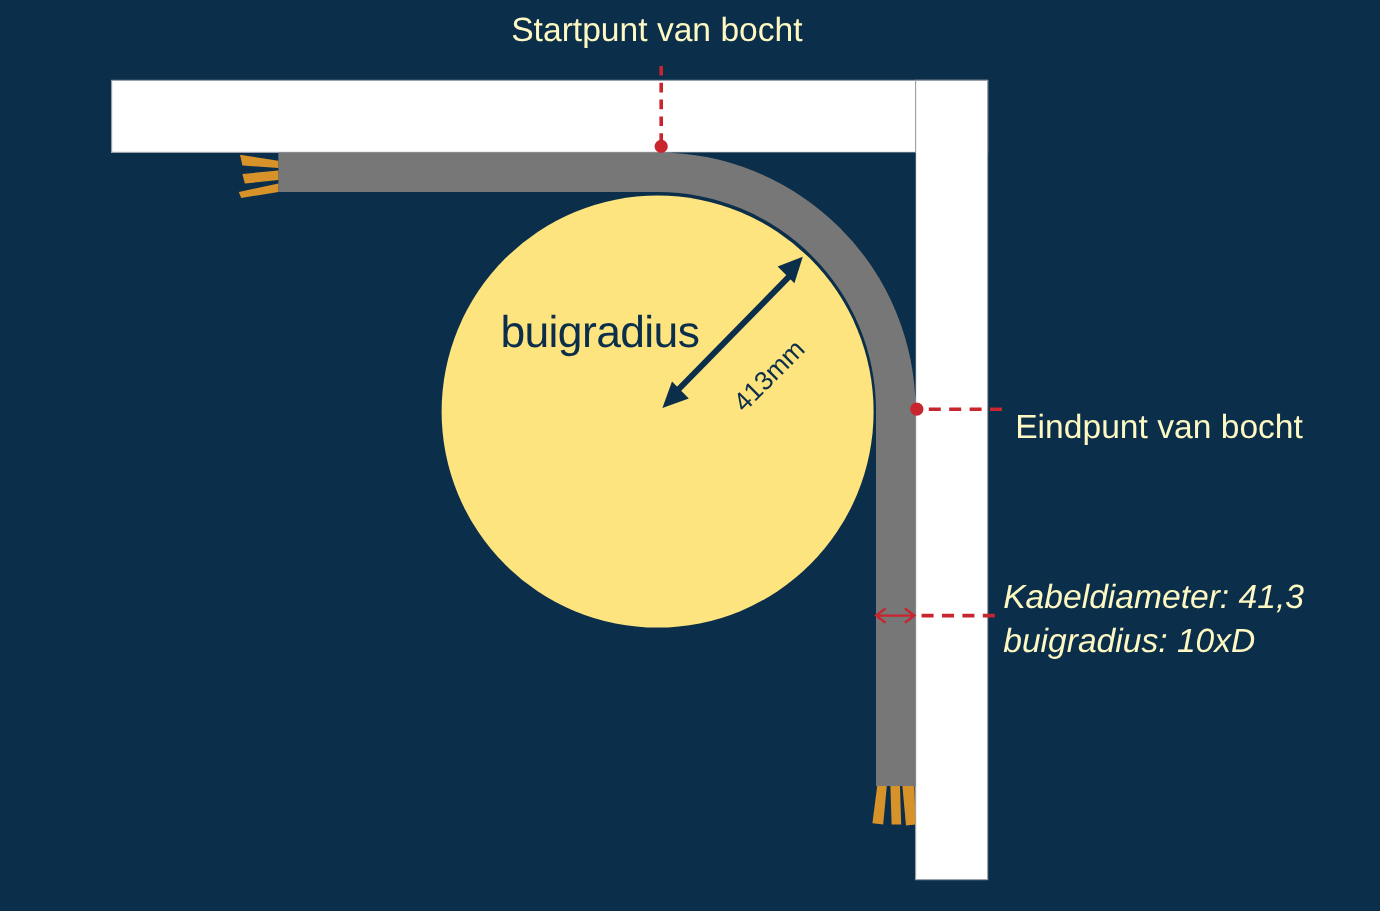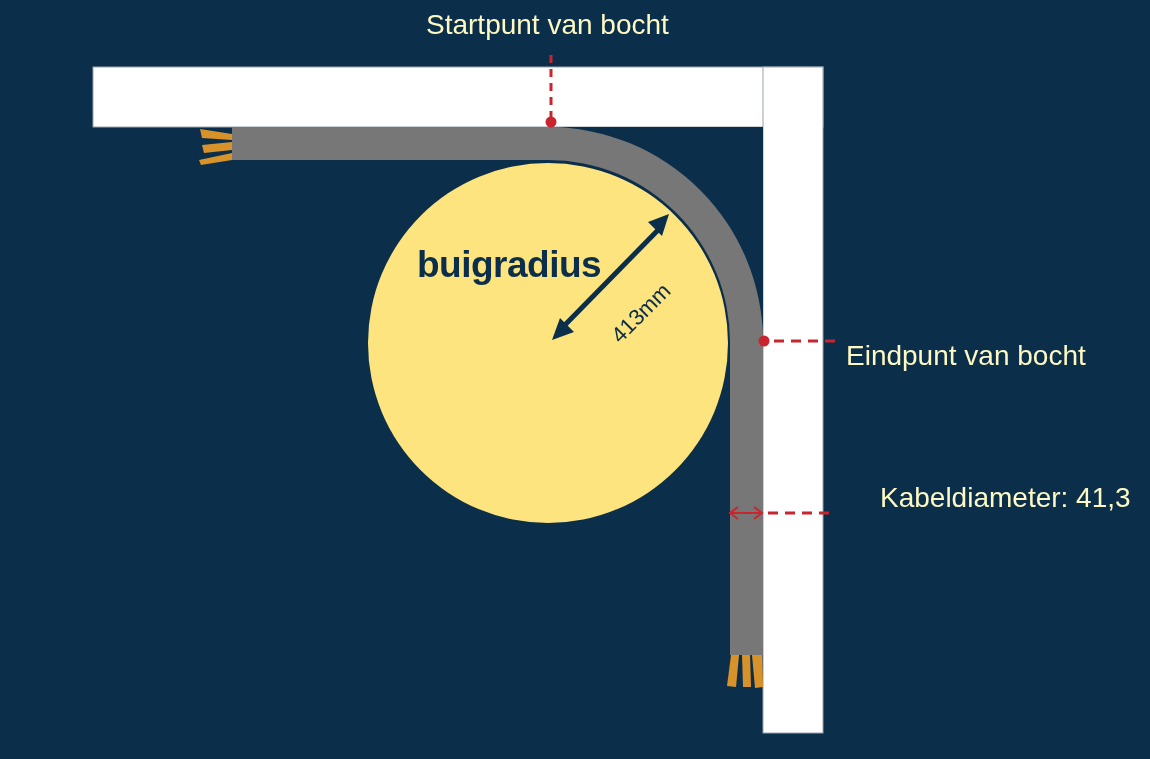--- a/index.html
+++ b/index.html
@@ -1,23 +1,23 @@
 <!DOCTYPE html>
 <html><head>
 <meta charset="utf-8">
 <style>
   html, body { margin:0; padding:0; }
   body { width:1150px; height:759px; background:#0b2e4a; position:relative; overflow:hidden; font-family:"Liberation Sans", sans-serif; }
   svg.diagram { position:absolute; left:0; top:0; }
   .lbl { position:absolute; color:#fef9c3; font-size:28px; white-space:nowrap; line-height:1.2; }
   .lbl-start { left:426px; top:8px; }
   .lbl-end { left:846px; top:339px; }
-  .lbl-spec { left:880px; top:480px; line-height:36px; }
+  .lbl-spec { left:836px; top:480px; line-height:36px;font-style:italic; }
   .lbl-spec div { display:block; }
-  .lbl-bend { position:absolute; left:417px; top:244px; color:#0b2e4a; font-size:37px; font-weight:bold; white-space:nowrap; letter-spacing:-0.5px; }
+  .lbl-bend { position:absolute; left:417px; top:256px; color:#0b2e4a; font-size:37px; font-weight:normal; white-space:nowrap; letter-spacing:-0.5px; }
   .lbl-mm { position:absolute; left:585px; top:278px; color:#0b2e4a; font-size:22px; white-space:nowrap; transform:rotate(-45deg); transform-origin:left top; }
 </style>
 </head>
 <body>
 
 <svg class="diagram" width="1150" height="759" viewBox="0 0 1150 759" xmlns="http://www.w3.org/2000/svg">
 
   <g>
     <rect x="93" y="67" width="730" height="60" fill="#ffffff" stroke="#9aa3ad" stroke-width="1"></rect>
     <rect x="763" y="67" width="60" height="666" fill="#ffffff" stroke="#9aa3ad" stroke-width="1"></rect>
@@ -65,15 +65,16 @@
     <line x1="560" y1="330" x2="661" y2="227"></line>
     <polygon points="669,214 648,222 662,236" stroke="none"></polygon>
     <polygon points="552,340 560,318 574,332" stroke="none"></polygon>
   </g>
 </svg>
 
 <div class="lbl lbl-start">Startpunt van bocht</div>
 <div class="lbl lbl-end">Eindpunt van bocht</div>
 <div class="lbl lbl-spec">
   <div>Kabeldiameter: 41,3</div>
+  <div>buigradius: 10xD</div>
 </div>
 <div class="lbl-bend">buigradius</div>
 <div class="lbl-mm" style="left:606px; top:330px;">413mm</div>
 
 </body></html>

